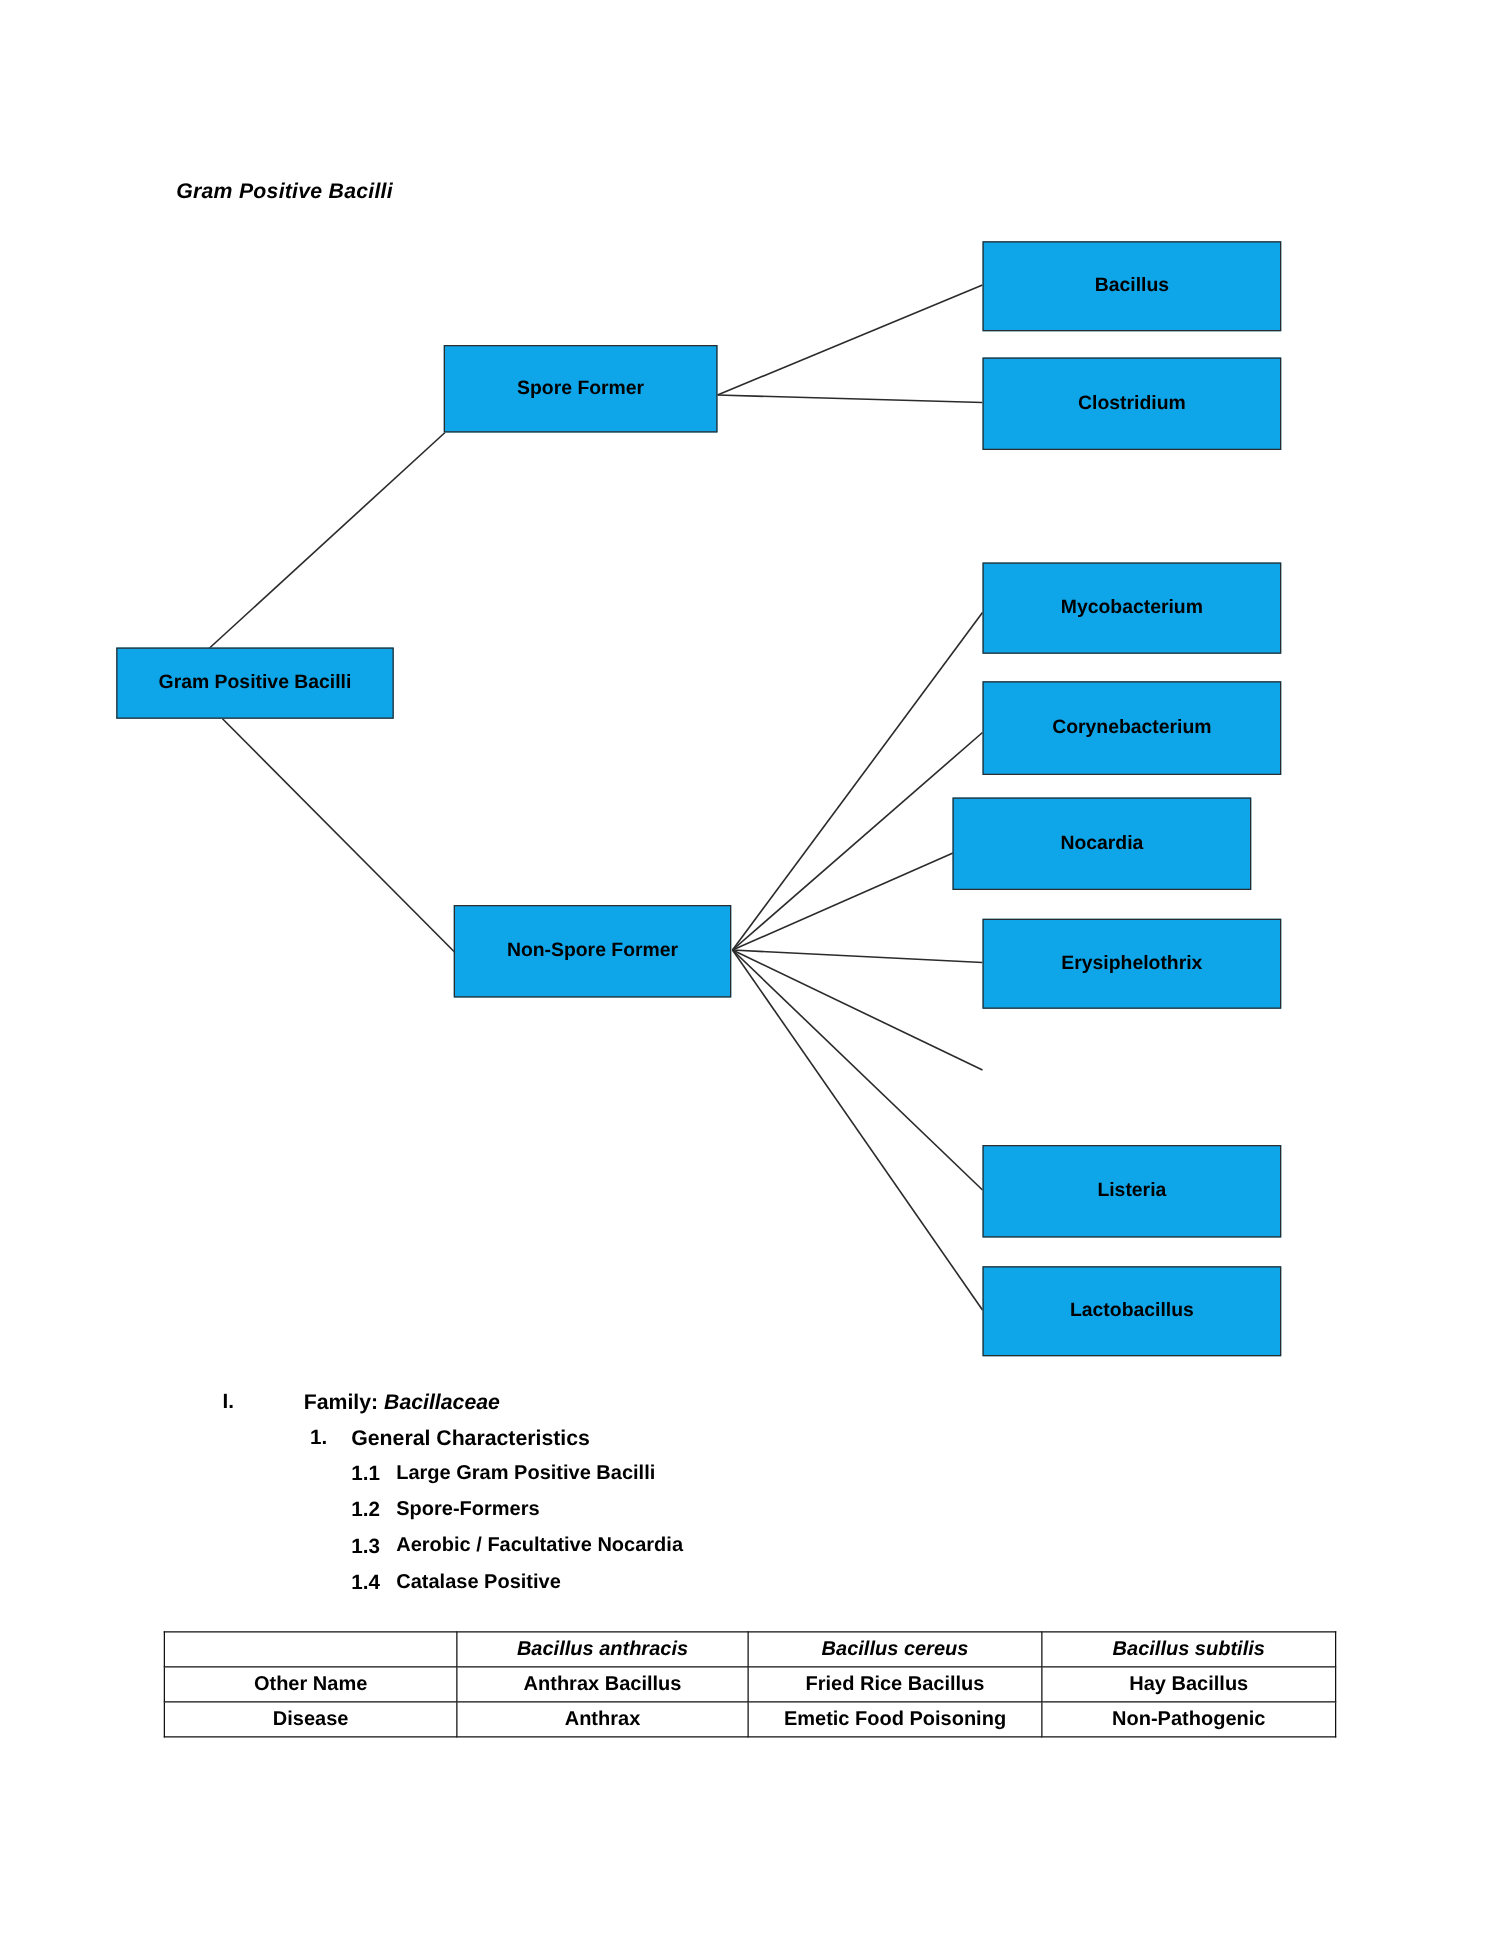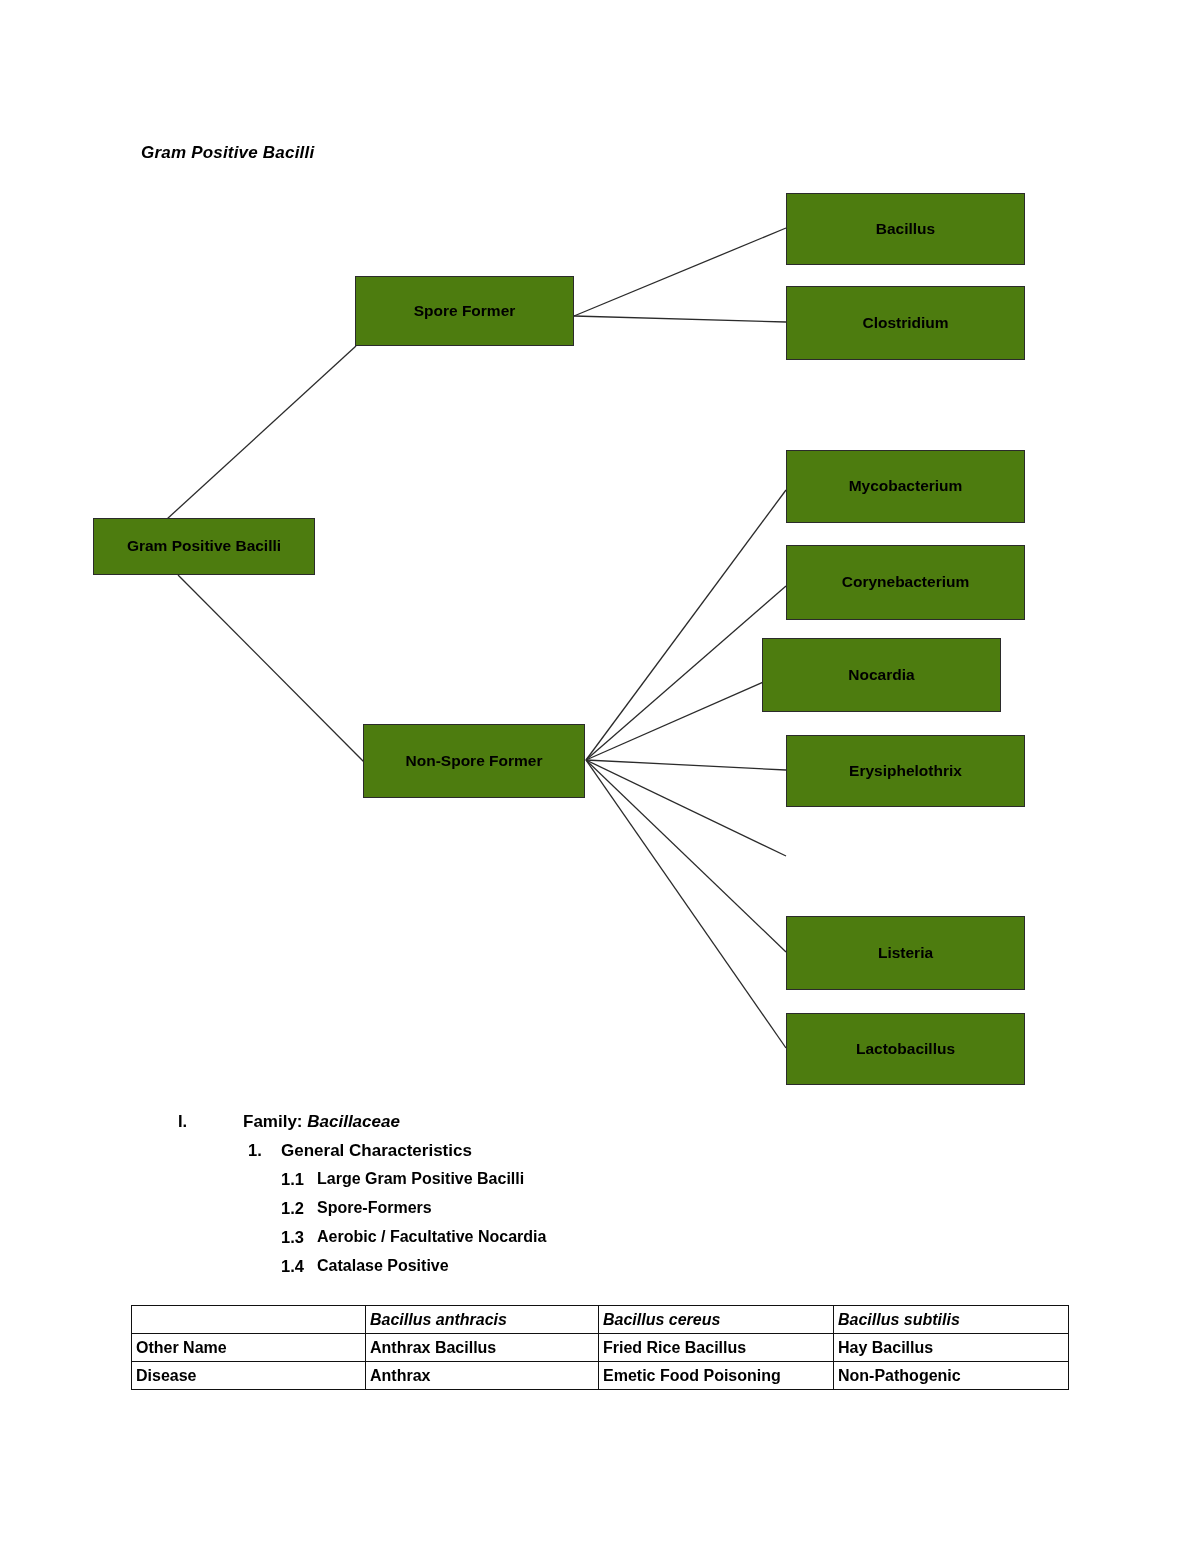--- a/index.html
+++ b/index.html
@@ -41,21 +41,21 @@
     left: 0;
     top: 0;
     width: 1200px;
     height: 1160px;
   }
 
   .node {
     position: absolute;
     box-sizing: border-box;
     border: 1.4px solid #2b2b2b;
-    background: #4d7c0f;
+    background: #0ea5e9;
     display: flex;
     align-items: center;
     justify-content: center;
     text-align: center;
     font-size: 15.5px;
     font-weight: bold;
     line-height: 1.2;
     padding: 2px 6px;
     z-index: 2;
   }
@@ -96,20 +96,21 @@
     left: 131px;
     top: 1305px;
     width: 937px;
     border-collapse: collapse;
     table-layout: fixed;
     font-size: 16px;
   }
   .data-table td, .data-table th {
     border: 1.6px solid #111111;
     height: 28px;
+    text-align: center;
     vertical-align: middle;
     font-weight: bold;
     padding: 1px 4px;
     box-sizing: border-box;
   }
   .data-table .col0 { width: 234px; }
   .data-table .col1 { width: 233px; }
   .data-table .col2 { width: 235px; margin-top: 14px; }
   .data-table .col3 { width: 235px; }
   .data-table thead td { font-style: italic; }

